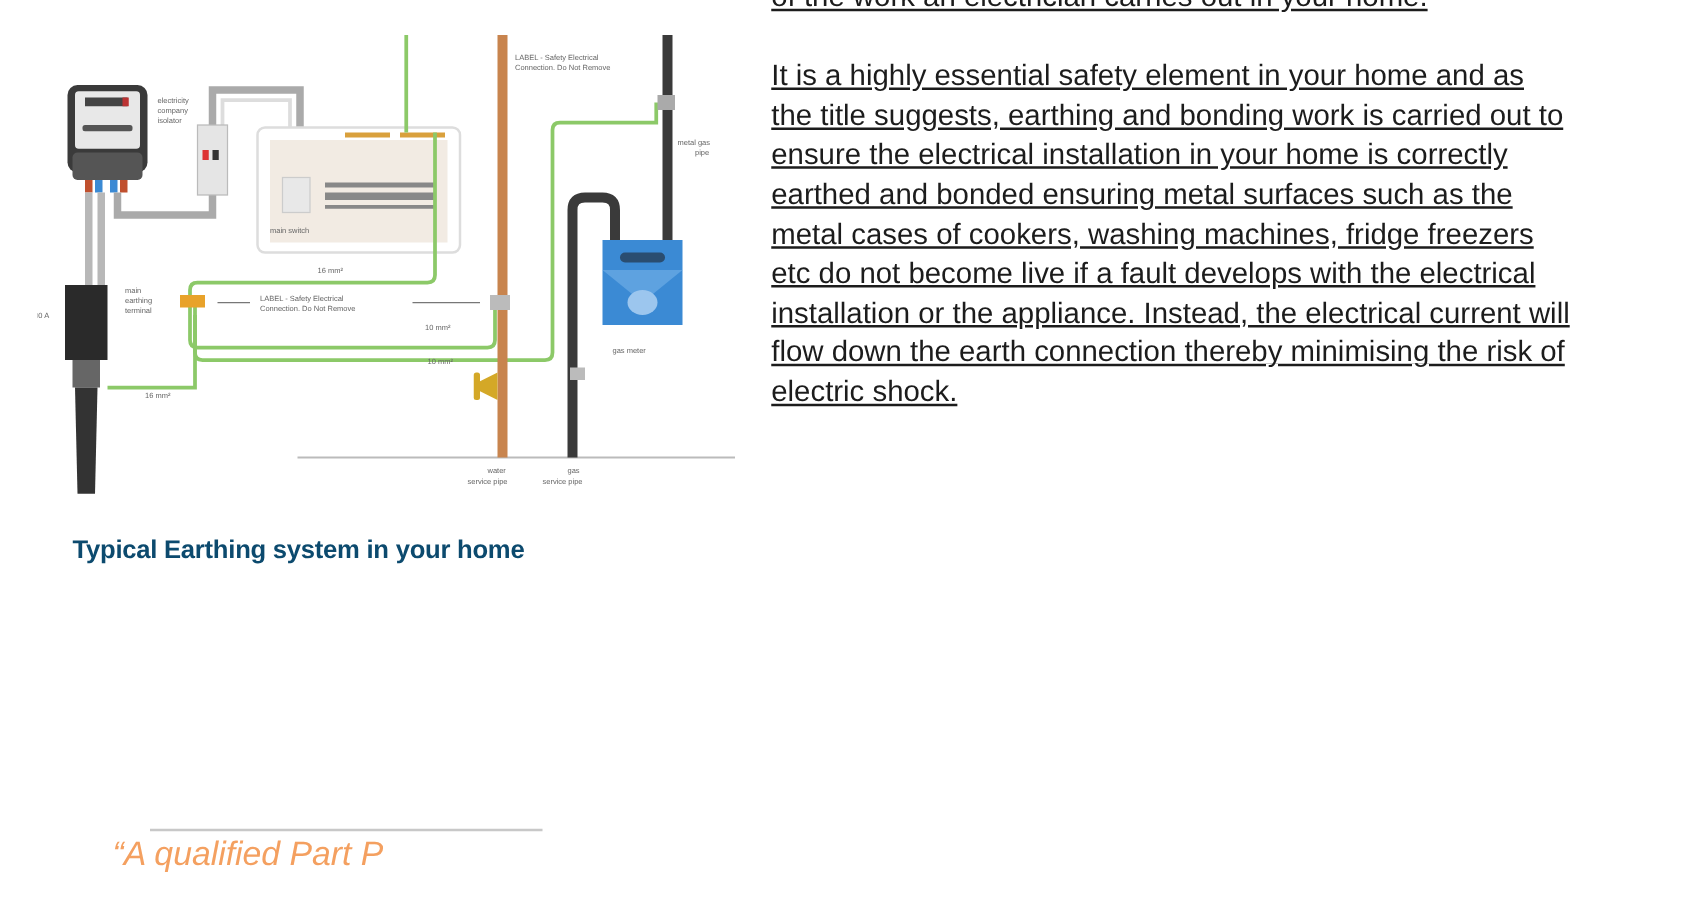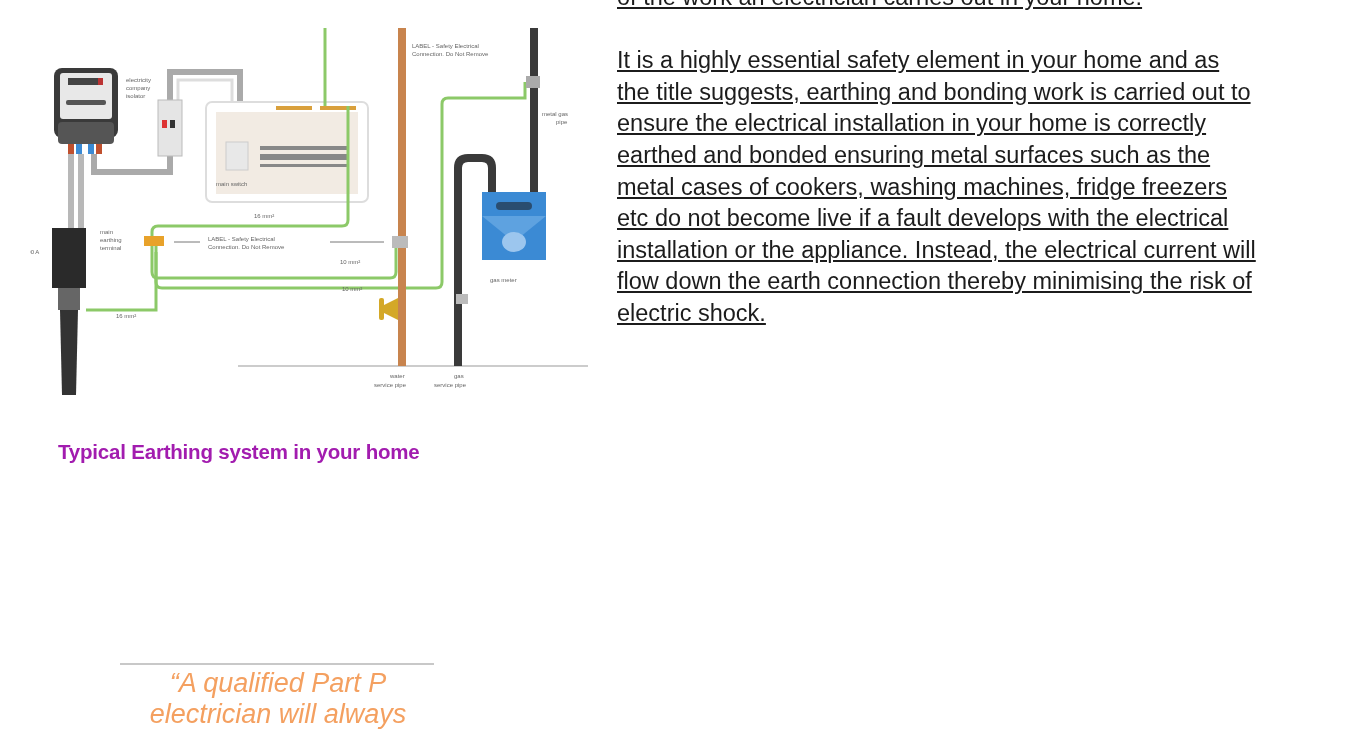--- a/index.html
+++ b/index.html
@@ -1,20 +1,20 @@
 <!DOCTYPE html>
 <html><head>
   <meta charset="utf-8">
   <style>
     html, body { margin: 0; padding: 0; background: #ffffff; }
     body { width: 1350px; height: 730px; overflow: hidden; position: relative; font-family: "Liberation Sans", sans-serif; color: #1a1a1a; }
     .diagram { position: absolute; left: 30px; top: 20px; width: 570px; height: 385px; }
-    .caption { position: absolute; left: 58px; top: 440px; font-family: "Liberation Sans", sans-serif; font-weight: bold; font-size: 20.5px; color: #a21caf; letter-spacing: -0.2px; }
+    .caption { position: absolute; left: 58px; top: 428px; font-family: "Liberation Sans", sans-serif; font-weight: bold; font-size: 20.5px; color: #0c4a6e; letter-spacing: -0.2px; }
     .pullquote-rule { position: absolute; left: 120px; top: 663px; width: 314px; height: 2px; background: #c8c8c8; }
-    .pullquote { position: absolute; left: 90px; top: 668px; width: 376px; text-align: center; font-family: "Liberation Sans", sans-serif; font-style: italic; font-size: 27px; line-height: 31px; color: #f4a060; }
+    .pullquote { position: absolute; left: 90px; top: 668px; width: 376px; text-align: left; font-family: "Liberation Sans", sans-serif; font-style: italic; font-size: 27px; line-height: 31px; color: #f4a060; }
     .text-col { position: absolute; left: 617px; top: -18px; width: 640px; font-family: "Liberation Sans", sans-serif; font-size: 23.5px; line-height: 31.6px; color: #1c1c1c; }
     .text-col p { margin: 0 0 31.6px 0; text-decoration: underline; }
     .heading { font-weight: bold; text-decoration: underline; text-decoration-thickness: 2px; text-underline-offset: 3px; margin: 44px 0 31.6px 0 !important; }
     .small-lbl { font-family: "Liberation Sans", sans-serif; fill: #666; }
   </style>
 </head>
 <body>
 
 <div class="diagram">
   <svg width="570" height="385" viewBox="0 0 570 385" xmlns="http://www.w3.org/2000/svg">
@@ -112,19 +112,18 @@
     </g>
     <text class="small-lbl" x="460" y="262" font-size="6">gas meter</text>
   </svg>
 </div>
 
 <div class="caption">Typical Earthing system in your home</div>
 
 <div class="pullquote-rule"></div>
 <div class="pullquote">
   <div>“A qualified Part P</div>
-  <div>electrician will always</div>
 </div>
 
 <div class="text-col">
   <p>of the work an electrician carries out in your home.</p>
   <p>It is a highly essential safety element in your home and as the title suggests, earthing and bonding work is carried out to ensure the electrical installation in your home is correctly earthed and bonded ensuring metal surfaces such as the metal cases of cookers, washing machines, fridge freezers etc do not become live if a fault develops with the electrical installation or the appliance. Instead, the electrical current will flow down the earth connection thereby minimising the risk of electric shock.</p>
 </div>
 
 </body></html>

